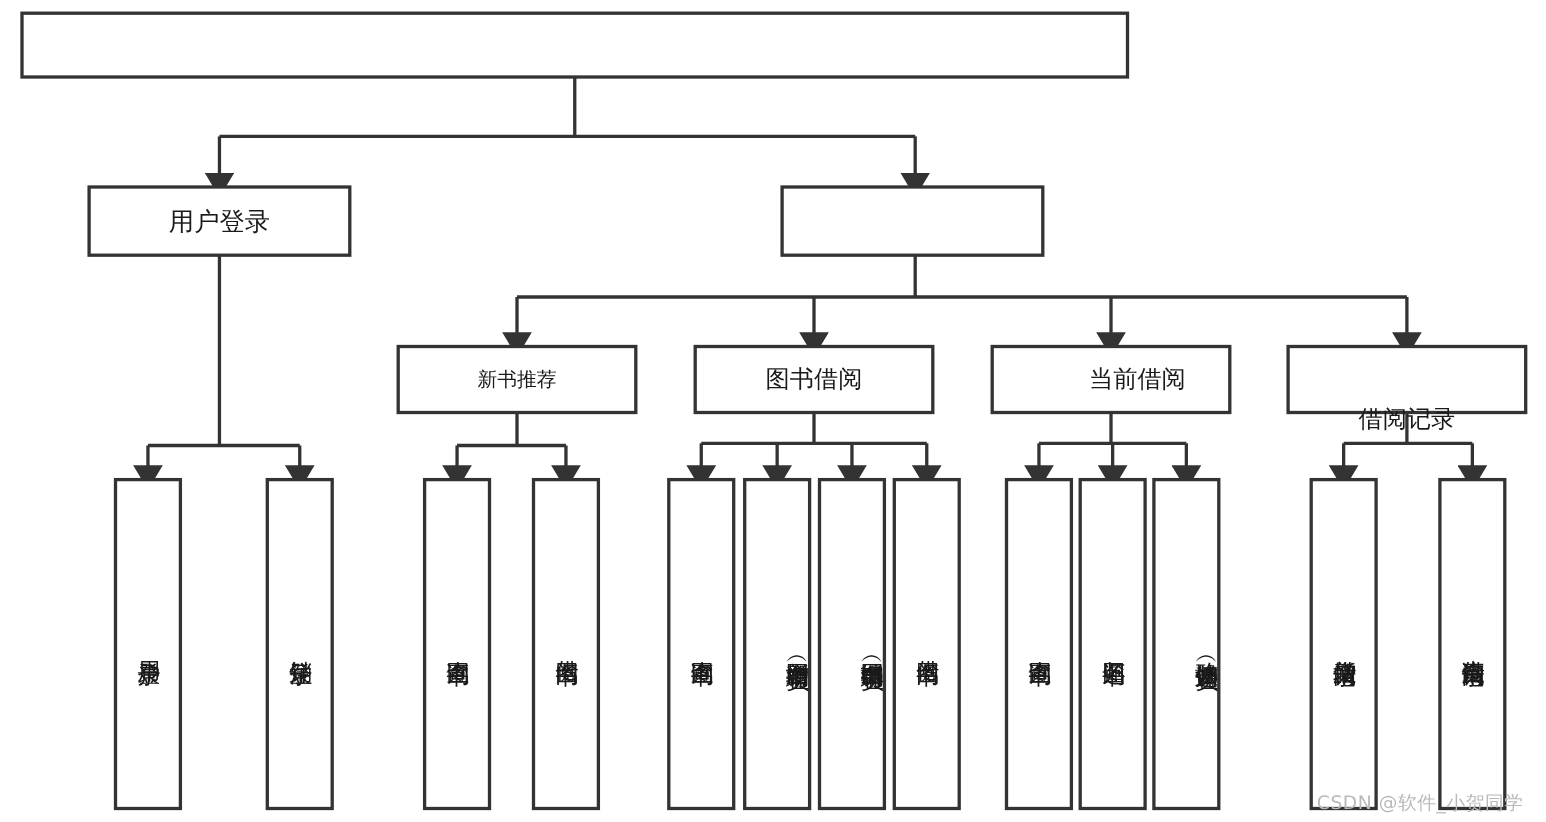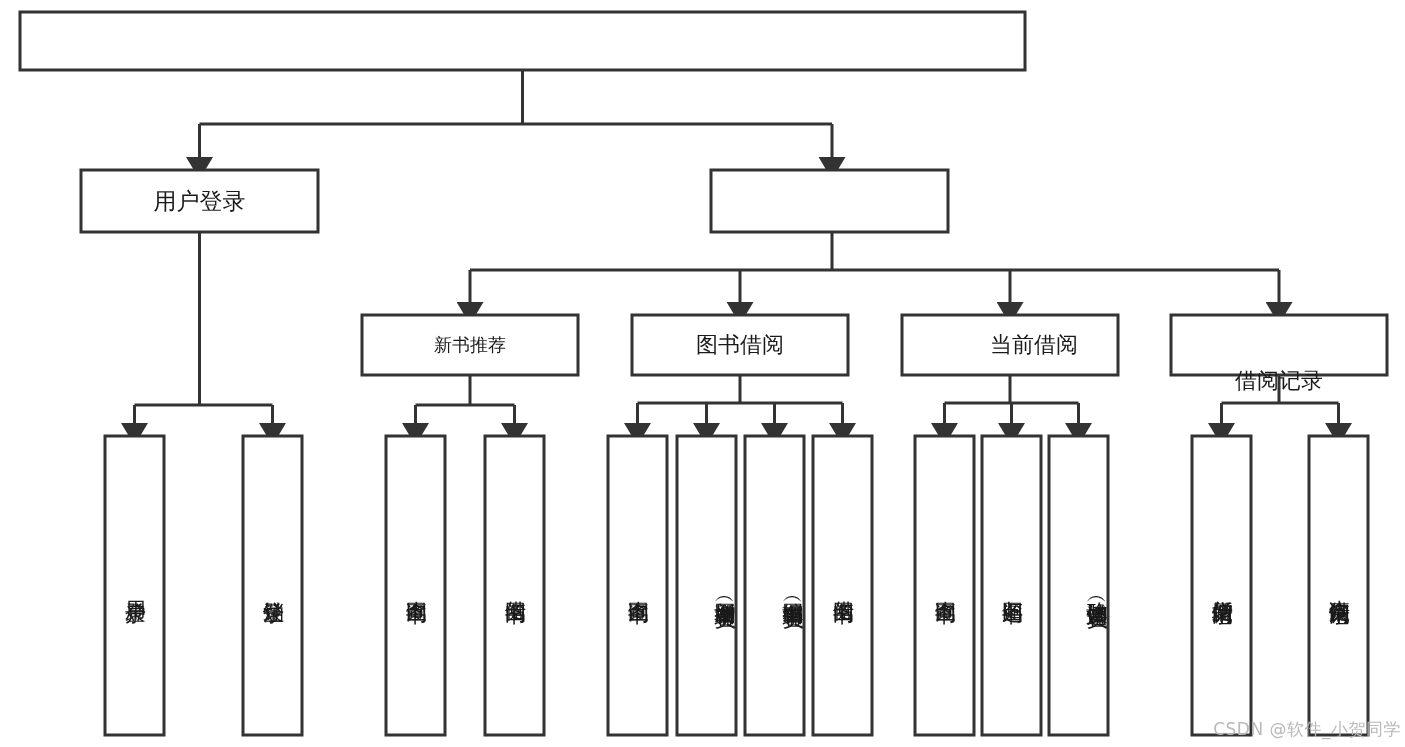--- a/index.html
+++ b/index.html
@@ -57,21 +57,21 @@
     font-family: "DejaVu Sans", "Liberation Sans", sans-serif;
     color: #1a1a1a;
     display: flex;
     align-items: center;
     justify-content: center;
     white-space: nowrap;
     pointer-events: none;
   }
   .watermark {
     position: absolute;
-    right: 4px;
+    right: 20px;
     bottom: 6px;
     font-family: "DejaVu Sans", "Liberation Sans", sans-serif;
     font-size: 17px;
     color: #b9b9b9;
     letter-spacing: 0.5px;
     pointer-events: none;
     user-select: none;
   }
 </style>
 </head>

